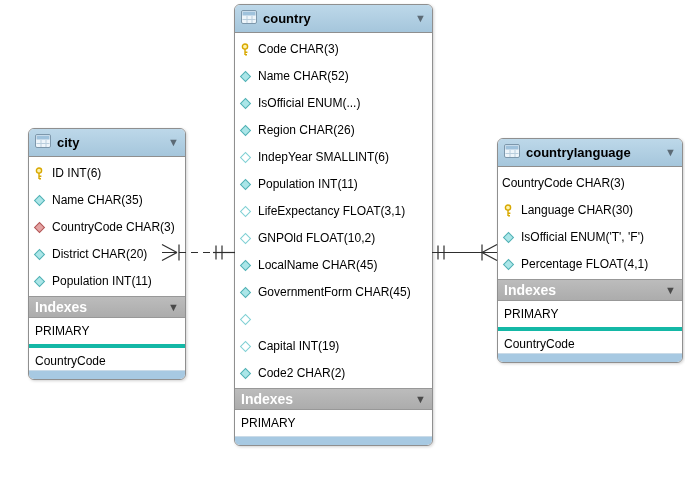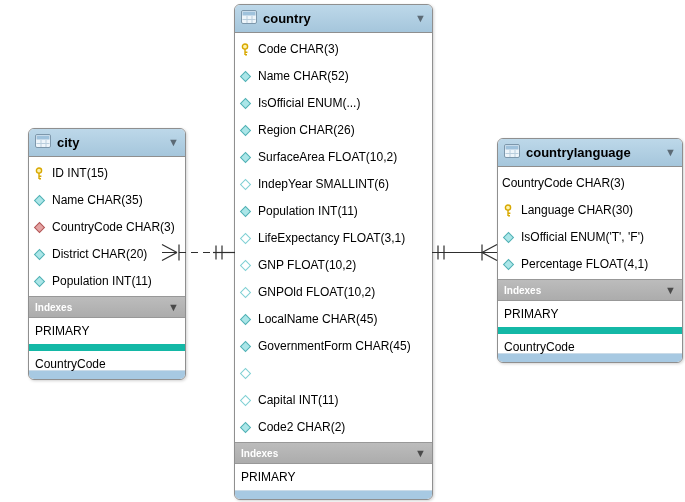--- a/index.html
+++ b/index.html
@@ -50,41 +50,41 @@
   .indexes-bar {
     display: flex;
     align-items: center;
     height: 22px;
     padding: 0 6px;
     background: linear-gradient(#bcbcbc, #acacac);
     border-top: 1px solid #989898;
     border-bottom: 1px solid #989898;
   }
   .indexes-label {
-    font-size: 10px;
+    font-size: 14px;
     font-weight: bold;
     color: #ffffff;
   }
   .indexes-arrow {
     margin-left: auto;
     font-size: 11px;
     color: #4a4a4a;
     line-height: 1;
     cursor: pointer;
   }
   .index-list { background: #fff; }
   .index-row {
     height: 26px;
     line-height: 26px;
     padding-left: 6px;
     font-size: 12px;
     color: #000000;
     white-space: nowrap;
   }
-  .index-row + .index-row { border-top: 7px solid #14b8a6; }
+  .index-row + .index-row { border-top: 4px solid #14b8a6; }
   .tbl-footer {
     height: 9px;
     background: #a7c9e2;
     border-top: 1px solid #cadbe8;
     border-radius: 0 0 5px 5px;
   }
 
   
   #tbl-city { left: 4px; top: 128px; width: 158px; margin-left: 24px; }
   #tbl-country { left: 234px; top: 4px; width: 199px; }
@@ -112,21 +112,21 @@
       </span>
       <span class="tbl-title">city</span>
       <span class="hdr-arrow">▼</span>
     </div>
     <div class="fields">
         <div class="field-row">
           <span class="fld-icon"><svg width="13" height="13" viewBox="0 0 13 13">
               <circle cx="6" cy="3.6" r="2.6" fill="#fdf3ae" stroke="#d8a800" stroke-width="1.4"></circle>
               <path d="M6 6.2 L6 12 M6 9.3 L8.4 9.3 M6 11.8 L8 11.8" stroke="#d8a800" stroke-width="1.4" fill="none"></path>
             </svg></span>
-          <span class="fld-label">ID INT(15)</span>
+          <span class="fld-label">ID INT(6)</span>
         </div>
         <div class="field-row">
           <span class="fld-icon"><svg width="13" height="13" viewBox="0 0 13 13">
               <rect x="3" y="3" width="7" height="7" transform="rotate(45 6.5 6.5)" fill="#abe6e8" stroke="#4fb0b4" stroke-width="1"></rect>
             </svg></span>
           <span class="fld-label">Name CHAR(35)</span>
         </div>
         <div class="field-row">
           <span class="fld-icon"><svg width="13" height="13" viewBox="0 0 13 13">
               <rect x="3" y="3" width="7" height="7" transform="rotate(45 6.5 6.5)" fill="#e4a3a3" stroke="#b25454" stroke-width="1"></rect>
@@ -192,52 +192,40 @@
           <span class="fld-label">IsOfficial ENUM(...)</span>
         </div>
         <div class="field-row">
           <span class="fld-icon"><svg width="13" height="13" viewBox="0 0 13 13">
               <rect x="3" y="3" width="7" height="7" transform="rotate(45 6.5 6.5)" fill="#abe6e8" stroke="#4fb0b4" stroke-width="1"></rect>
             </svg></span>
           <span class="fld-label">Region CHAR(26)</span>
         </div>
         <div class="field-row">
           <span class="fld-icon"><svg width="13" height="13" viewBox="0 0 13 13">
-              <rect x="3" y="3" width="7" height="7" transform="rotate(45 6.5 6.5)" fill="#abe6e8" stroke="#4fb0b4" stroke-width="1"></rect>
-            </svg></span>
-          <span class="fld-label">SurfaceArea FLOAT(10,2)</span>
-        </div>
-        <div class="field-row">
-          <span class="fld-icon"><svg width="13" height="13" viewBox="0 0 13 13">
               <rect x="3" y="3" width="7" height="7" transform="rotate(45 6.5 6.5)" fill="#ffffff" stroke="#7fd0d4" stroke-width="1"></rect>
             </svg></span>
           <span class="fld-label">IndepYear SMALLINT(6)</span>
         </div>
         <div class="field-row">
           <span class="fld-icon"><svg width="13" height="13" viewBox="0 0 13 13">
               <rect x="3" y="3" width="7" height="7" transform="rotate(45 6.5 6.5)" fill="#abe6e8" stroke="#4fb0b4" stroke-width="1"></rect>
             </svg></span>
           <span class="fld-label">Population INT(11)</span>
         </div>
         <div class="field-row">
           <span class="fld-icon"><svg width="13" height="13" viewBox="0 0 13 13">
               <rect x="3" y="3" width="7" height="7" transform="rotate(45 6.5 6.5)" fill="#ffffff" stroke="#7fd0d4" stroke-width="1"></rect>
             </svg></span>
           <span class="fld-label">LifeExpectancy FLOAT(3,1)</span>
         </div>
         <div class="field-row">
           <span class="fld-icon"><svg width="13" height="13" viewBox="0 0 13 13">
               <rect x="3" y="3" width="7" height="7" transform="rotate(45 6.5 6.5)" fill="#ffffff" stroke="#7fd0d4" stroke-width="1"></rect>
             </svg></span>
-          <span class="fld-label">GNP FLOAT(10,2)</span>
-        </div>
-        <div class="field-row">
-          <span class="fld-icon"><svg width="13" height="13" viewBox="0 0 13 13">
-              <rect x="3" y="3" width="7" height="7" transform="rotate(45 6.5 6.5)" fill="#ffffff" stroke="#7fd0d4" stroke-width="1"></rect>
-            </svg></span>
           <span class="fld-label">GNPOld FLOAT(10,2)</span>
         </div>
         <div class="field-row">
           <span class="fld-icon"><svg width="13" height="13" viewBox="0 0 13 13">
               <rect x="3" y="3" width="7" height="7" transform="rotate(45 6.5 6.5)" fill="#abe6e8" stroke="#4fb0b4" stroke-width="1"></rect>
             </svg></span>
           <span class="fld-label">LocalName CHAR(45)</span>
         </div>
         <div class="field-row">
           <span class="fld-icon"><svg width="13" height="13" viewBox="0 0 13 13">
@@ -247,21 +235,21 @@
         </div>
         <div class="field-row">
           <span class="fld-icon"><svg width="13" height="13" viewBox="0 0 13 13">
               <rect x="3" y="3" width="7" height="7" transform="rotate(45 6.5 6.5)" fill="#ffffff" stroke="#7fd0d4" stroke-width="1"></rect>
             </svg></span>
         </div>
         <div class="field-row">
           <span class="fld-icon"><svg width="13" height="13" viewBox="0 0 13 13">
               <rect x="3" y="3" width="7" height="7" transform="rotate(45 6.5 6.5)" fill="#ffffff" stroke="#7fd0d4" stroke-width="1"></rect>
             </svg></span>
-          <span class="fld-label">Capital INT(11)</span>
+          <span class="fld-label">Capital INT(19)</span>
         </div>
         <div class="field-row">
           <span class="fld-icon"><svg width="13" height="13" viewBox="0 0 13 13">
               <rect x="3" y="3" width="7" height="7" transform="rotate(45 6.5 6.5)" fill="#abe6e8" stroke="#4fb0b4" stroke-width="1"></rect>
             </svg></span>
           <span class="fld-label">Code2 CHAR(2)</span>
         </div>
       </div>
     <div class="indexes-bar">
       <span class="indexes-label">Indexes</span>

